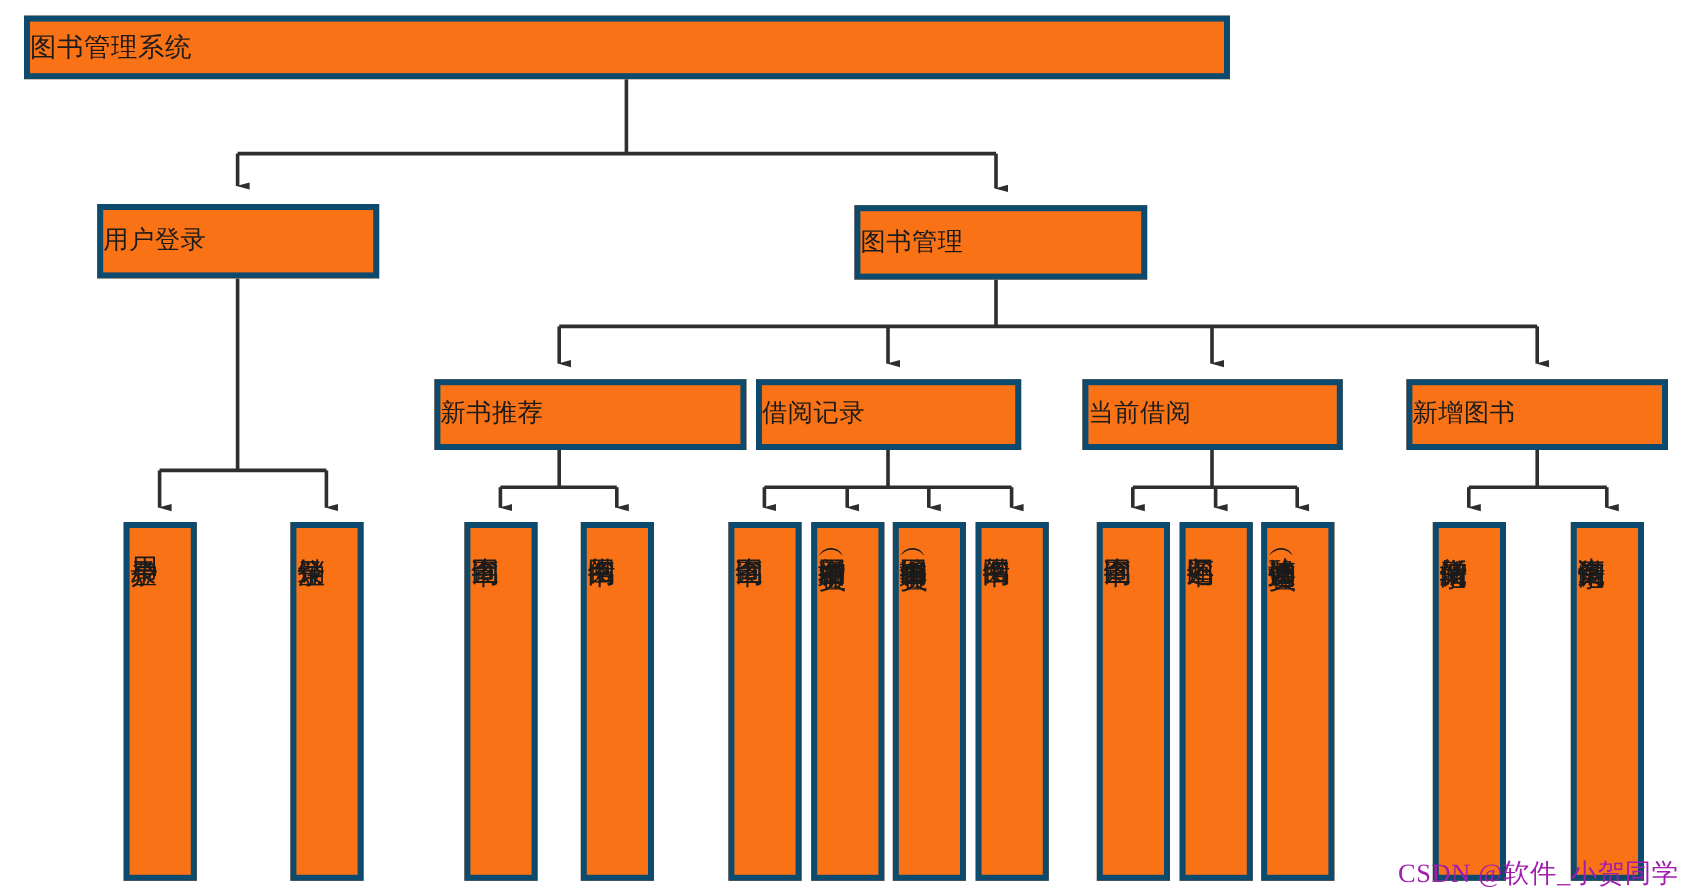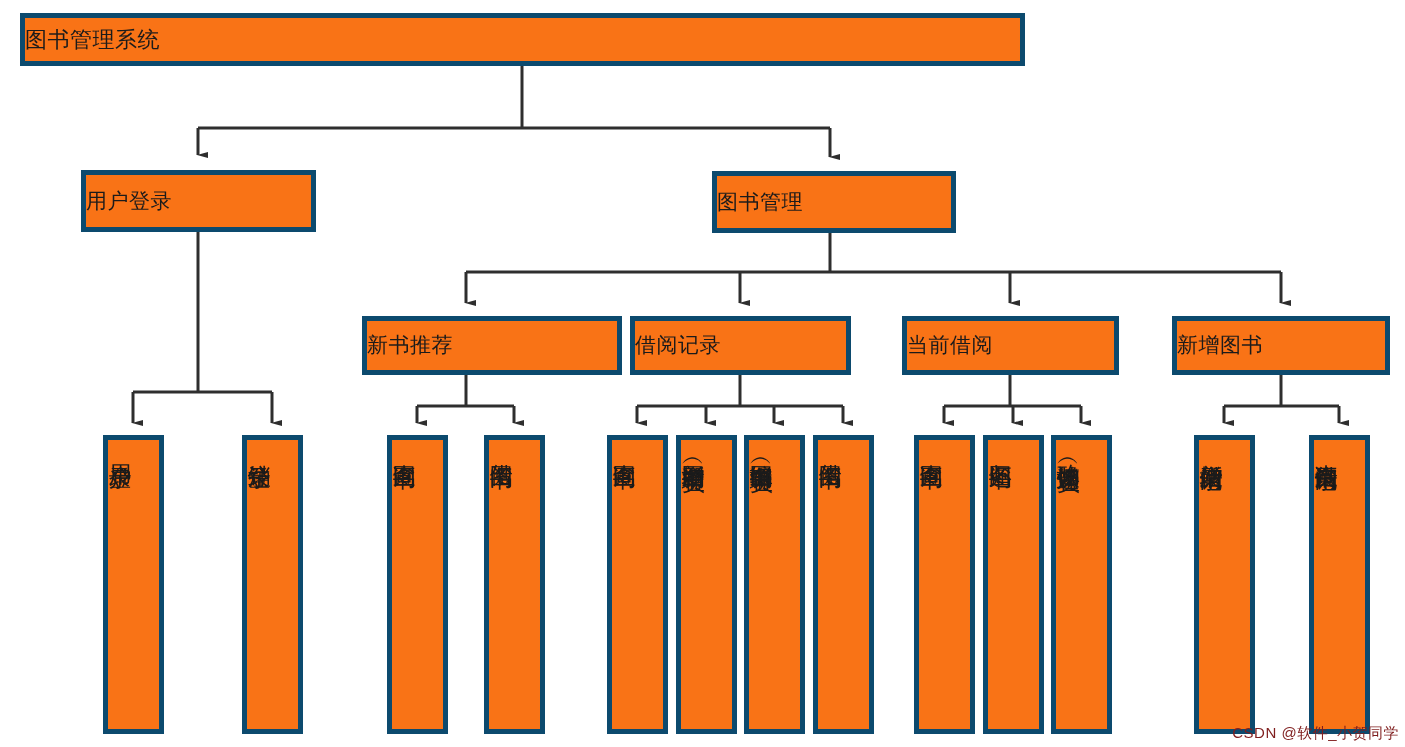--- a/index.html
+++ b/index.html
@@ -51,24 +51,25 @@
     text-orientation: upright;
     font-size: 23px;
     line-height: 1.08;
     letter-spacing: 1px;
     white-space: nowrap;
   }
   .watermark {
     position: absolute;
     right: 6px;
     bottom: 4px;
-    font-size: 15px;
-    color: #7f1d1d;
+    font-size: 22px;
+    color: #a21caf;
     letter-spacing: 0.5px;
     white-space: nowrap;
+    font-family: Liberation Serif, serif;
   }
 </style>
 </head>
 <body>
 
 <div id="canvas">
 
   <svg class="edges" viewBox="0 0 1405 747">
     <defs>
       <marker id="arw" markerWidth="10" markerHeight="12" refX="3" refY="10" orient="auto" markerUnits="userSpaceOnUse">

